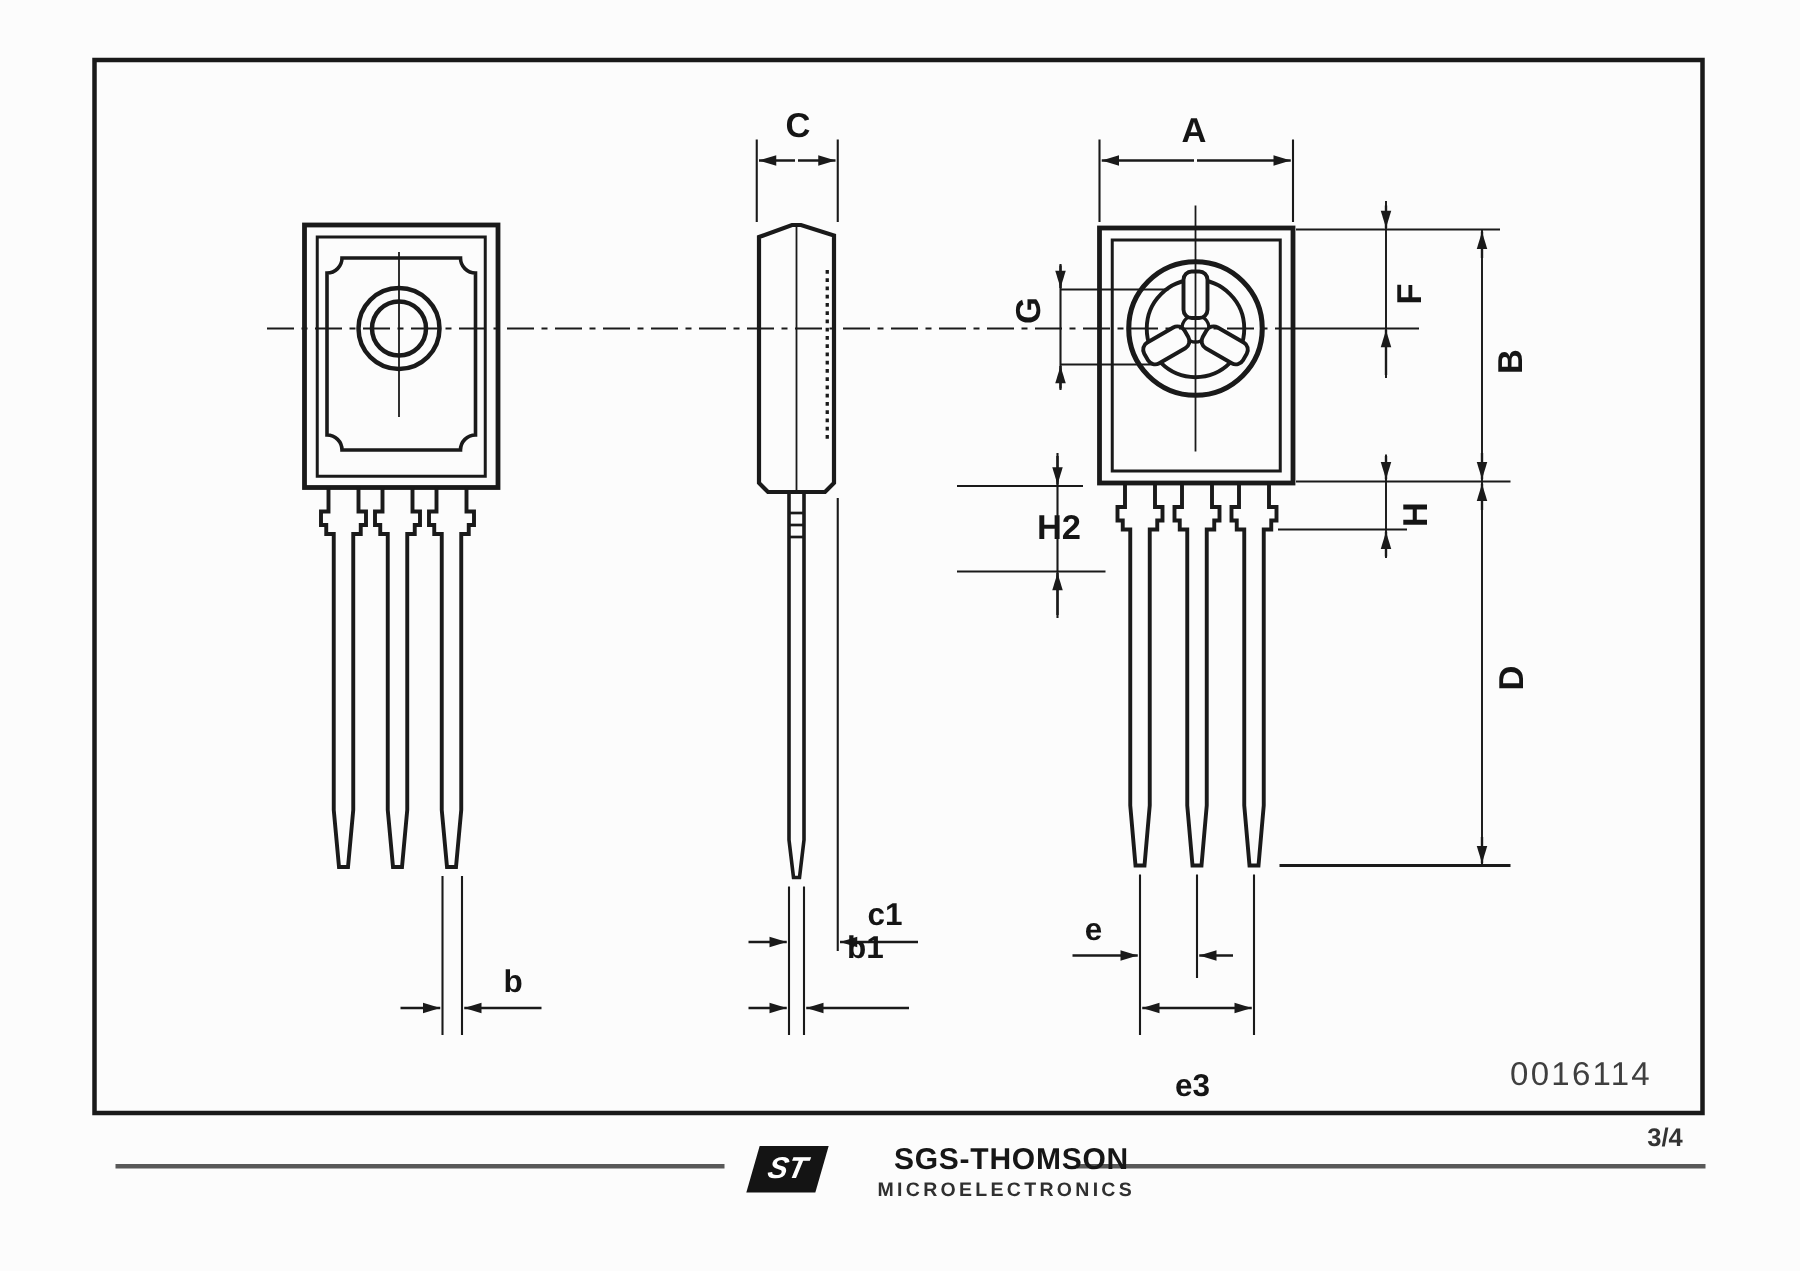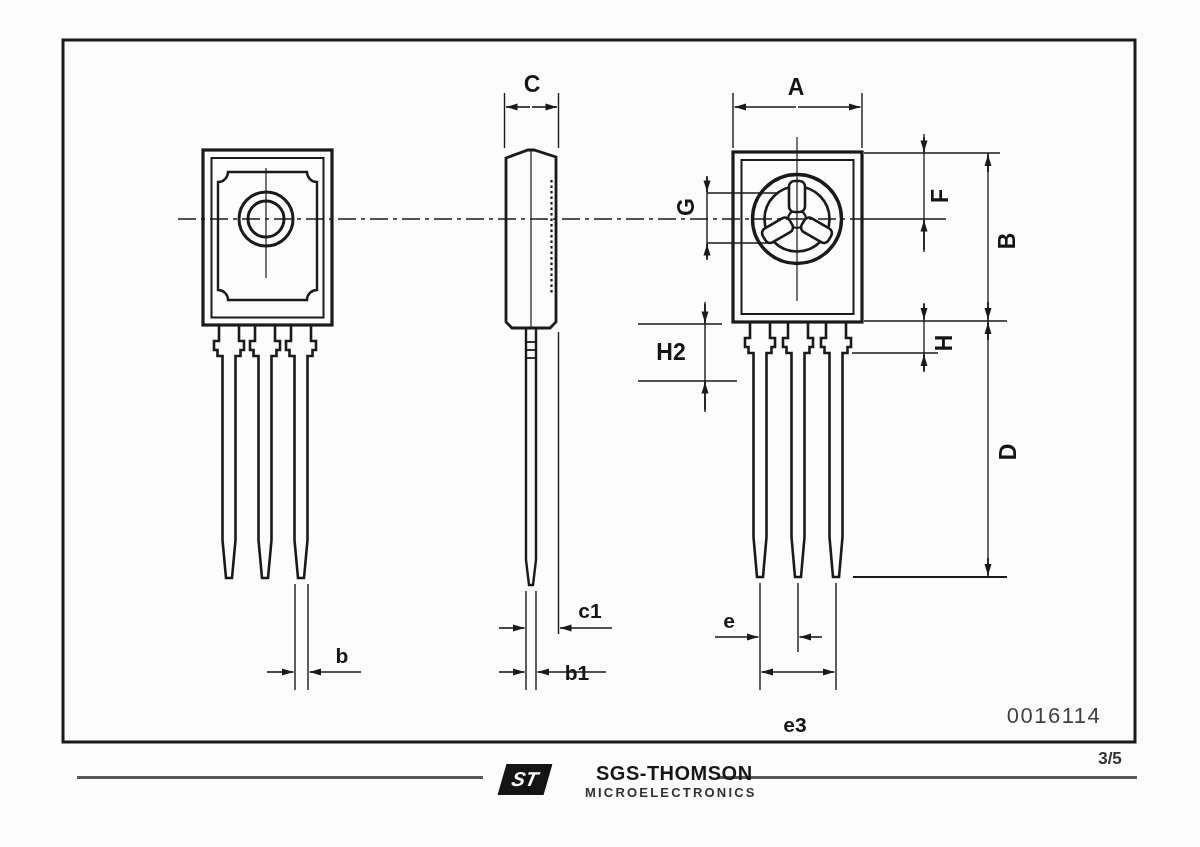--- a/index.html
+++ b/index.html
@@ -194,33 +194,33 @@
 
         <line x1="798" y1="672" x2="761.5" y2="672" marker-end="url(#arr)"></line>
         <line x1="798" y1="672" x2="834.5" y2="672" marker-end="url(#arr)"></line>
       </g>
     </g>
   </svg>
 
   <span class="dim" style="left:532px;top:84px">C</span>
   <span class="dim" style="left:796px;top:87px">A</span>
   <span class="dim rot" style="left:686px;top:207px">G</span>
-  <span class="dim" style="left:671px;top:352px">H2</span>
+  <span class="dim" style="left:706px;top:352px">H2</span>
   <span class="dim rot" style="left:940px;top:196px">F</span>
   <span class="dim rot" style="left:1007px;top:241px">B</span>
   <span class="dim rot" style="left:944px;top:343px">H</span>
   <span class="dim rot" style="left:1008px;top:452px">D</span>
   <span class="dim small" style="left:342px;top:655px">b</span>
   <span class="dim small" style="left:590px;top:610px">c1</span>
-  <span class="dim small" style="left:577px;top:672px">b1</span>
+  <span class="dim small" style="left:577px;top:632px">b1</span>
   <span class="dim small" style="left:729px;top:620px">e</span>
   <span class="dim small" style="left:795px;top:724px">e3</span>
 
   <span class="figure-number" style="left:1054px;top:716px">0016114</span>
-  <span class="page-indicator" style="left:1110px;top:759px">3/5</span>
+  <span class="page-indicator" style="left:1110px;top:759px">3/4</span>
 
   <div class="rule" style="left:77px;top:776px;width:406px"></div>
   <div class="rule" style="left:718px;top:776px;width:419px"></div>
 
   <div class="logo">
     <div class="logo-mark">
       <span>ST</span>
     </div>
     <div class="brand1">SGS-THOMSON</div>
     <div class="brand2">MICROELECTRONICS</div>

